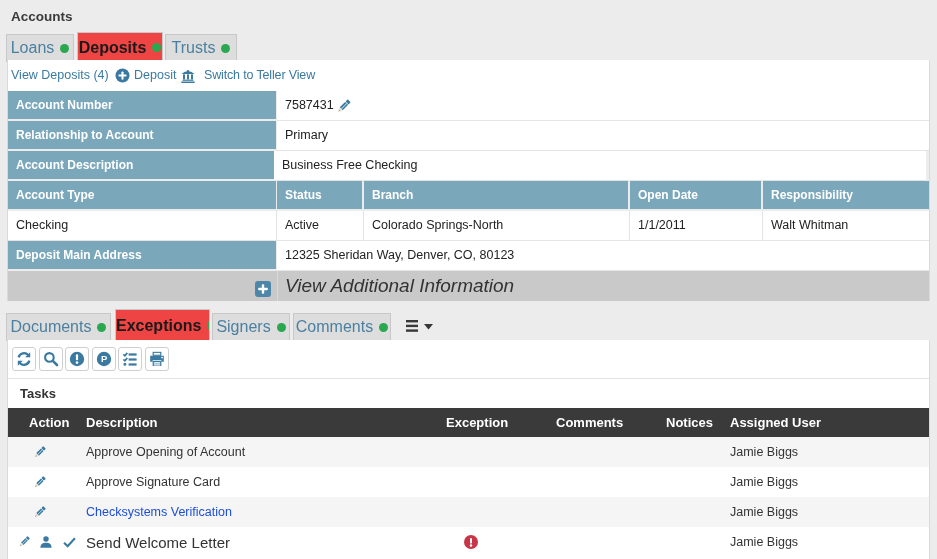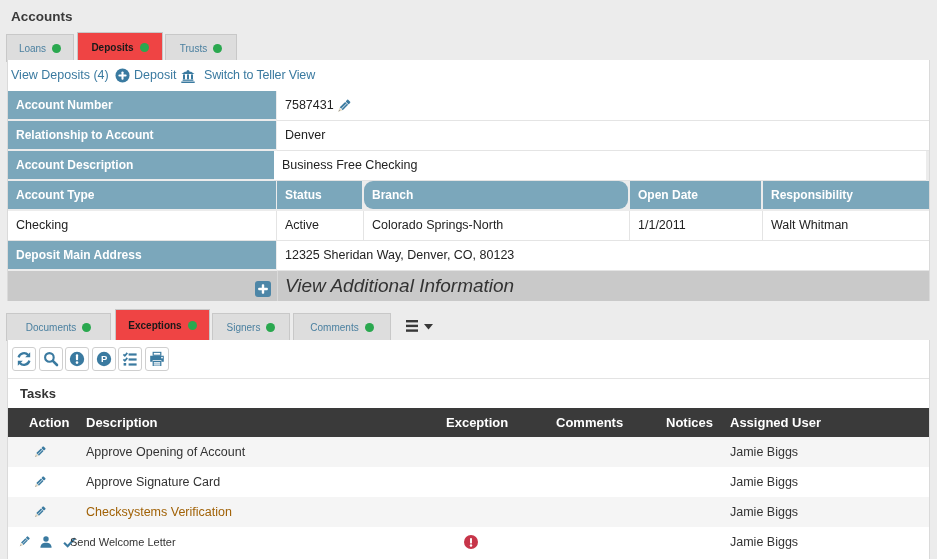--- a/index.html
+++ b/index.html
@@ -3,21 +3,21 @@
 <meta charset="utf-8">
 <style>
   html,body{margin:0;padding:0;}
   body{width:937px;height:559px;background:#ececec;font-family:"Liberation Sans",sans-serif;position:relative;overflow:hidden;}
   .abs{position:absolute;}
   .blue{background:#7ba7bb;color:#fff;font-weight:bold;font-size:12px;}
   .lbl{padding-left:8px;line-height:28px;height:28px;box-sizing:border-box;}
   .val{font-size:12.5px;color:#222;line-height:29px;height:29px;background:#fff;border-bottom:1px solid #e4e4e4;padding-left:8px;box-sizing:content-box;}
   .link{color:#3a7aa0;font-size:12.5px;}
   .tabrow{display:flex;align-items:flex-end;}
-  .tab{box-sizing:border-box;height:28px;background:#dddddd;border:1px solid #c8c8c8;color:#4b80a0;font-size:10px;white-space:nowrap;display:flex;align-items:center;justify-content:center;}
+  .tab{box-sizing:border-box;height:28px;background:#dddddd;border:1px solid #c8c8c8;color:#4b80a0;font-size:16px;white-space:nowrap;display:flex;align-items:center;justify-content:center;}
   .tab.active{background:#ef4444;border-bottom:none;height:30px;color:#1a1a1a;font-weight:bold;}
   .dot{display:inline-block;width:9px;height:9px;border-radius:50%;background:#2aa84f;margin-left:6px;vertical-align:-1px;}
   .btn{position:absolute;width:24px;height:24px;box-sizing:border-box;border:1px solid #cfcfcf;border-radius:3px;background:#fff;display:flex;align-items:center;justify-content:center;}
   .hdrw{color:#fff;font-weight:bold;font-size:13px;}
 </style>
 </head>
 <body>
 
 <div class="abs" style="left:11px;top:9px;font-size:13.5px;font-weight:bold;color:#3a3a3a;">Accounts</div>
 
@@ -54,28 +54,28 @@
     <g transform="rotate(45 8 8)">
       <rect x="5.9" y="0.7" width="4.2" height="2.9" rx="0.7" fill="#3a7aa0"></rect>
       <rect x="5.9" y="4.3" width="4.2" height="7.6" fill="#3a7aa0"></rect>
       <rect x="7.7" y="4.3" width="0.9" height="7.6" fill="#c6d9e5"></rect>
       <path d="M5.9 12.4 L10.1 12.4 L8 16.2 Z" fill="#e9dfc8"></path>
       <path d="M7.5 13.9 L8 16.2 L8.5 13.9 Z" fill="#8a8a8a"></path>
     </g>
   </svg>
 
 <div class="abs blue lbl" style="left:8px;top:121px;width:268px;">Relationship to Account</div>
-<div class="abs val" style="left:277px;top:121px;width:644px;">Denver</div>
+<div class="abs val" style="left:277px;top:121px;width:644px;">Primary</div>
 
 <div class="abs blue lbl" style="left:8px;top:151px;width:268px;">Account Description</div>
 <div class="abs val" style="left:274px;top:151px;width:644px;">Business Free Checking</div>
 
 <div class="abs blue lbl" style="left:8px;top:181px;width:268px;">Account Type</div>
 <div class="abs blue lbl" style="left:277px;top:181px;width:85px;">Status</div>
-<div class="abs blue lbl" style="left:364px;top:181px;width:264px;border-radius:9px;">Branch</div>
+<div class="abs blue lbl" style="left:364px;top:181px;width:264px;">Branch</div>
 <div class="abs blue lbl" style="left:630px;top:181px;width:131px;">Open Date</div>
 <div class="abs blue lbl" style="left:763px;top:181px;width:166px;">Responsibility</div>
 
 <div class="abs val" style="left:8px;top:211px;width:260px;border-right:1px solid #e4e4e4;">Checking</div>
 <div class="abs val" style="left:277px;top:211px;width:78px;border-right:1px solid #e4e4e4;">Active</div>
 <div class="abs val" style="left:364px;top:211px;width:257px;border-right:1px solid #e4e4e4;">Colorado Springs-North</div>
 <div class="abs val" style="left:630px;top:211px;width:124px;border-right:1px solid #e4e4e4;">1/1/2011</div>
 <div class="abs val" style="left:763px;top:211px;width:158px;">Walt Whitman</div>
 
 <div class="abs blue lbl" style="left:8px;top:241px;width:268px;">Deposit Main Address</div>
@@ -211,42 +211,42 @@
 
 <svg class="abs" style="left:33px;top:505px;" width="14" height="14" viewBox="0 0 16 16">
     <g transform="rotate(45 8 8)">
       <rect x="5.9" y="0.7" width="4.2" height="2.9" rx="0.7" fill="#3a7aa0"></rect>
       <rect x="5.9" y="4.3" width="4.2" height="7.6" fill="#3a7aa0"></rect>
       <rect x="7.7" y="4.3" width="0.9" height="7.6" fill="#c6d9e5"></rect>
       <path d="M5.9 12.4 L10.1 12.4 L8 16.2 Z" fill="#e9dfc8"></path>
       <path d="M7.5 13.9 L8 16.2 L8.5 13.9 Z" fill="#8a8a8a"></path>
     </g>
   </svg>
-<div class="abs" style="left:86px;top:497px;height:30px;line-height:30px;font-size:12.5px;color:#a16207;">Checksystems Verification</div>
+<div class="abs" style="left:86px;top:497px;height:30px;line-height:30px;font-size:12.5px;color:#1d4ed8;">Checksystems Verification</div>
 <div class="abs" style="left:730px;top:497px;height:30px;line-height:30px;font-size:12.5px;color:#333;">Jamie Biggs</div>
 
 <svg class="abs" style="left:18px;top:535px;" width="13" height="13" viewBox="0 0 16 16">
     <g transform="rotate(45 8 8)">
       <rect x="5.9" y="0.7" width="4.2" height="2.9" rx="0.7" fill="#3a7aa0"></rect>
       <rect x="5.9" y="4.3" width="4.2" height="7.6" fill="#3a7aa0"></rect>
       <rect x="7.7" y="4.3" width="0.9" height="7.6" fill="#c6d9e5"></rect>
       <path d="M5.9 12.4 L10.1 12.4 L8 16.2 Z" fill="#e9dfc8"></path>
       <path d="M7.5 13.9 L8 16.2 L8.5 13.9 Z" fill="#8a8a8a"></path>
     </g>
   </svg>
 <svg class="abs" style="left:39px;top:535px;" width="14" height="14" viewBox="0 0 16 16">
     <g fill="#3a7aa0">
       <circle cx="8" cy="4.6" r="3.1"></circle>
       <path d="M1.6 14.6 c0-4.2 3-5.7 6.4-5.7 s6.4 1.5 6.4 5.7 Z"></path>
     </g>
   </svg>
 <svg class="abs" style="left:62px;top:535px;" width="15" height="14" viewBox="0 0 16 15">
     <path d="M2.2 8.2 L6 12 L13.8 3.4" stroke="#3a7aa0" stroke-width="2.3" fill="none"></path>
   </svg>
-<div class="abs" style="left:70px;top:527px;height:31px;line-height:31px;font-size:11px;color:#333;">Send Welcome Letter</div>
+<div class="abs" style="left:86px;top:527px;height:31px;line-height:31px;font-size:15px;color:#333;">Send Welcome Letter</div>
 <div class="abs" style="left:730px;top:527px;height:31px;line-height:31px;font-size:12.5px;color:#333;">Jamie Biggs</div>
 <svg class="abs" style="left:464px;top:535px;" width="14" height="14" viewBox="0 0 16 16">
     <circle cx="8" cy="8" r="8" fill="#c73549"></circle>
     <rect x="6.9" y="3.4" width="2.2" height="6.4" rx="1" fill="#fff"></rect>
     <circle cx="8" cy="12" r="1.4" fill="#fff"></circle>
   </svg>
 
 <div class="abs" style="left:7px;top:60px;width:1px;height:241px;background:#dadada;"></div>
 <div class="abs" style="left:929px;top:60px;width:1px;height:241px;background:#dadada;"></div>
 <div class="abs" style="left:7px;top:340px;width:1px;height:219px;background:#dadada;"></div>

